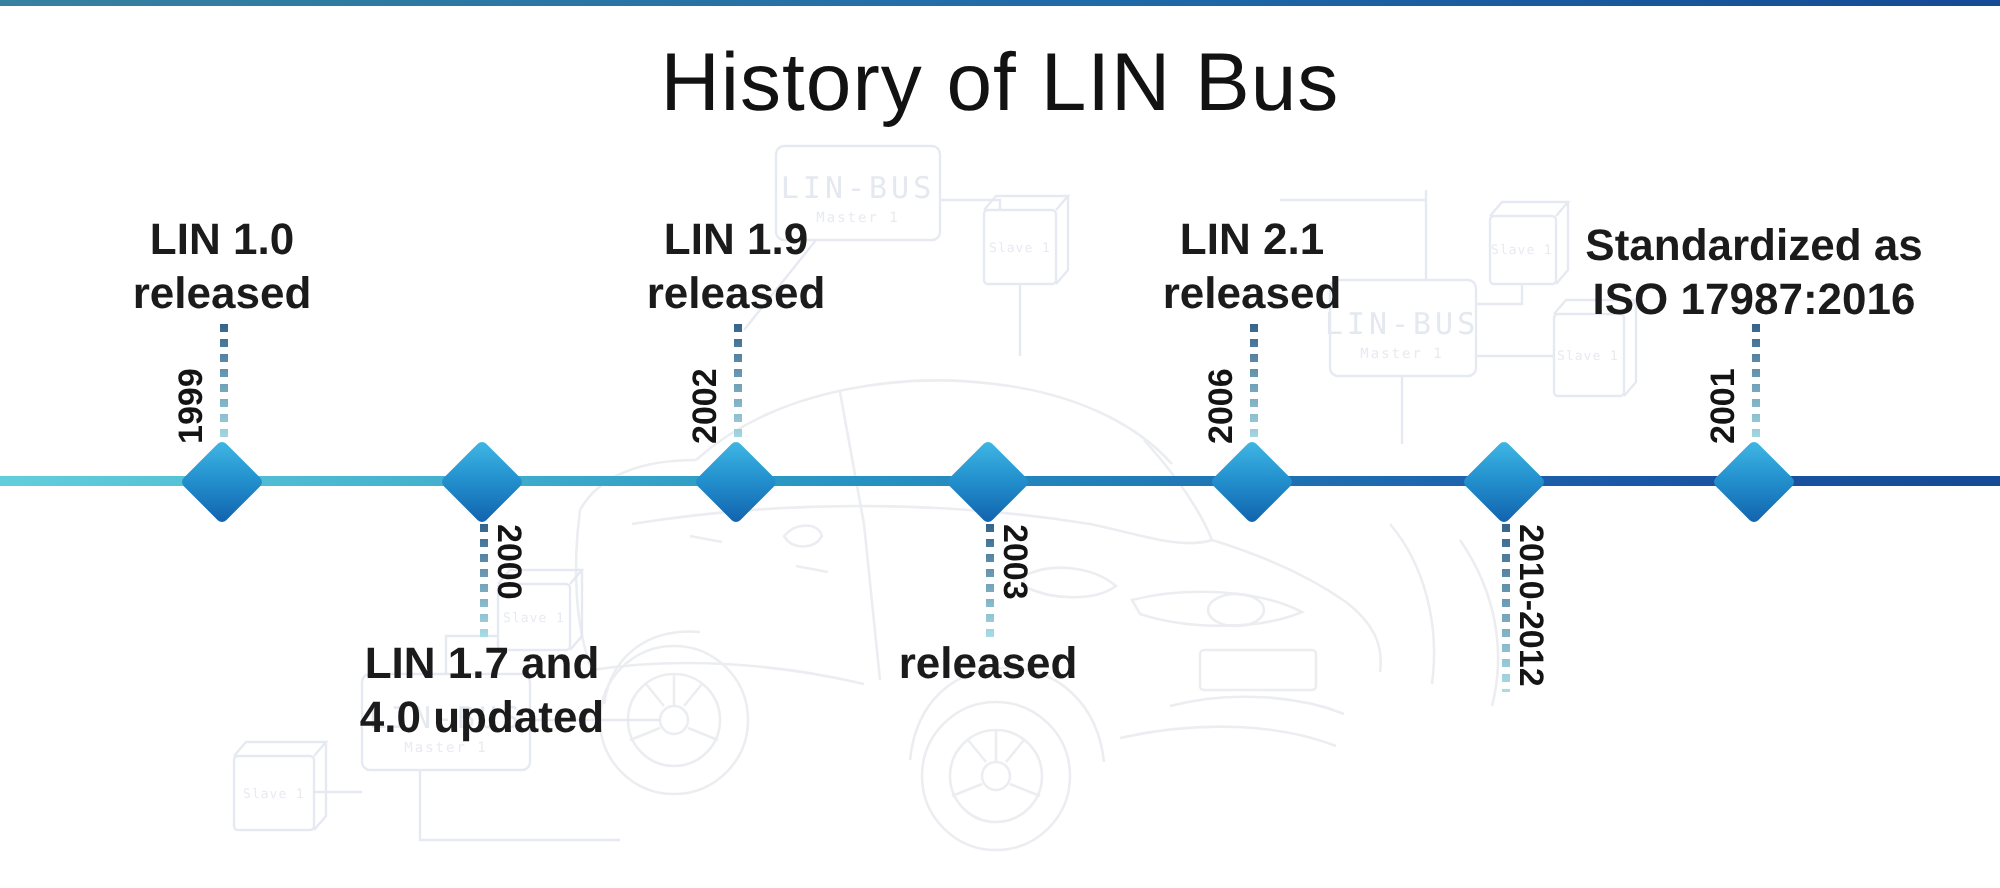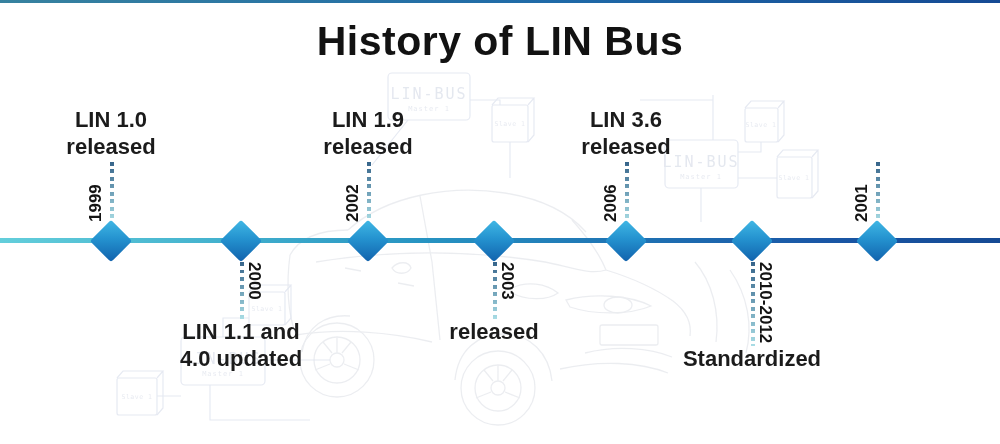--- a/index.html
+++ b/index.html
@@ -8,21 +8,21 @@
 
   
   .top-border{position:absolute;top:0;left:0;right:0;height:3px;
     background:linear-gradient(90deg,#37829f 0%,#1f6aa8 55%,#154a94 100%);}
 
   
   .bg-art{position:absolute;inset:0;pointer-events:none;}
 
   
   .title{position:absolute;top:18px;left:0;width:100%;text-align:center;
-    font-size:41px;font-weight:700;letter-spacing:.5px;color:#121212;}
+    font-size:41px;font-weight:400;letter-spacing:.5px;color:#121212;}
 
   
   .timeline{position:absolute;left:0;right:0;top:238px;height:5px;
     background:linear-gradient(90deg,#63cedb 0%,#46b4cf 20%,#2794c2 42%,#1f74b4 62%,#1a57a6 82%,#154a94 100%);}
 
   
   .event{position:absolute;top:0;height:100%;width:240px;left:calc(var(--cx) - 120px);}
   .e1{--cx:111px;} .e2{--cx:241px;} .e3{--cx:368px;} .e4{--cx:494px;}
   .e5{--cx:626px;} .e6{--cx:752px;} .e7{--cx:877px;}
 
@@ -150,21 +150,21 @@
       <div>LIN 1.0</div>
       <div>released</div>
     </div>
     <div class="ev-year">1999</div>
     <div class="ev-dots"></div>
     <div class="ev-diamond"></div>
   </div>
 
   <div class="event e2 below">
     <div class="ev-label">
-      <div>LIN 1.1 and</div>
+      <div>LIN 1.7 and</div>
       <div>4.0 updated</div>
     </div>
     <div class="ev-year">2000</div>
     <div class="ev-dots"></div>
     <div class="ev-diamond"></div>
   </div>
 
   <div class="event e3 above">
     <div class="ev-label">
       <div>LIN 1.9</div>
@@ -179,36 +179,39 @@
     <div class="ev-label">
       <div>released</div>
     </div>
     <div class="ev-year">2003</div>
     <div class="ev-dots"></div>
     <div class="ev-diamond"></div>
   </div>
 
   <div class="event e5 above">
     <div class="ev-label">
-      <div>LIN 3.6</div>
+      <div>LIN 2.1</div>
       <div>released</div>
     </div>
     <div class="ev-year">2006</div>
     <div class="ev-dots"></div>
     <div class="ev-diamond"></div>
   </div>
 
   <div class="event e6 below">
     <div class="ev-label">
-      <div>Standardized</div>
     </div>
     <div class="ev-year">2010-2012</div>
     <div class="ev-dots"></div>
     <div class="ev-diamond"></div>
   </div>
 
   <div class="event e7 above">
+    <div class="ev-label">
+      <div>Standardized as</div>
+      <div>ISO 17987:2016</div>
+    </div>
     <div class="ev-year">2001</div>
     <div class="ev-dots"></div>
     <div class="ev-diamond"></div>
   </div>
 
 </div>
 
 </body></html>

